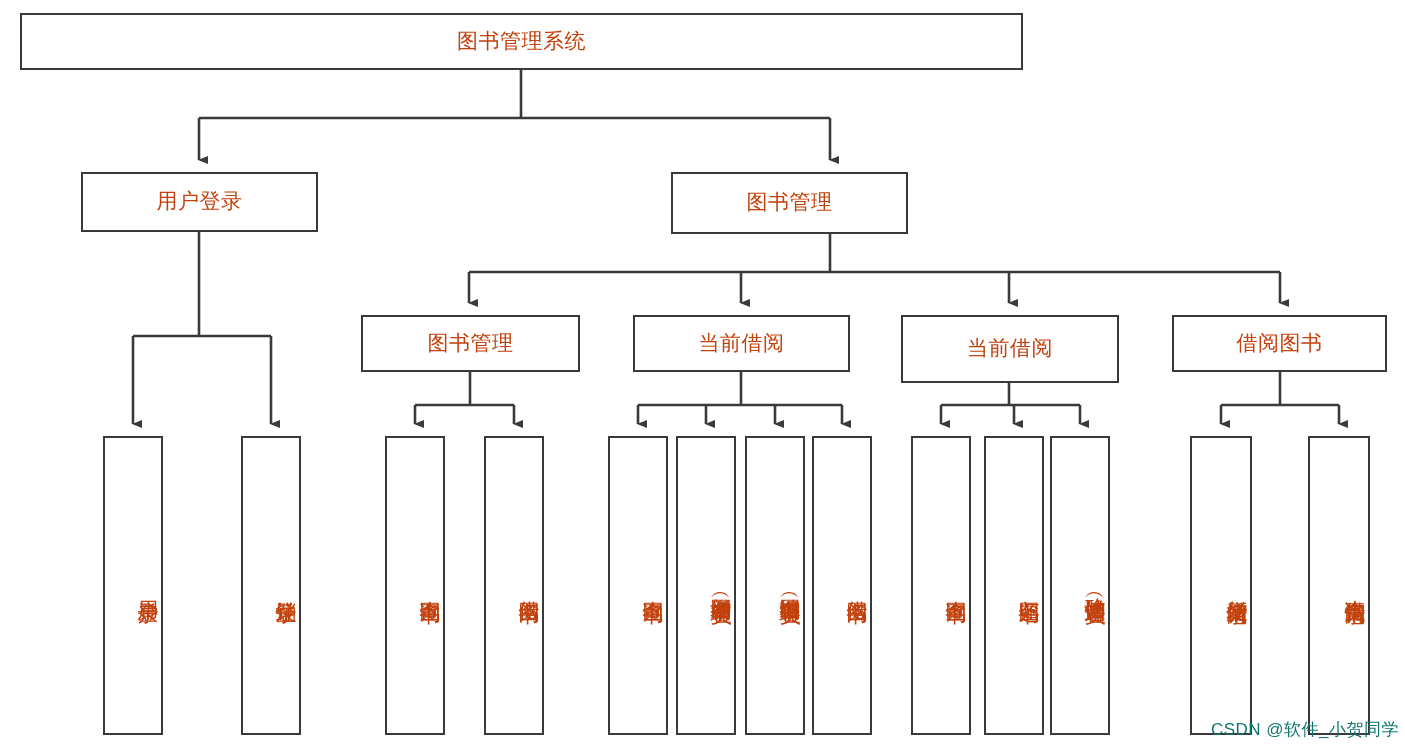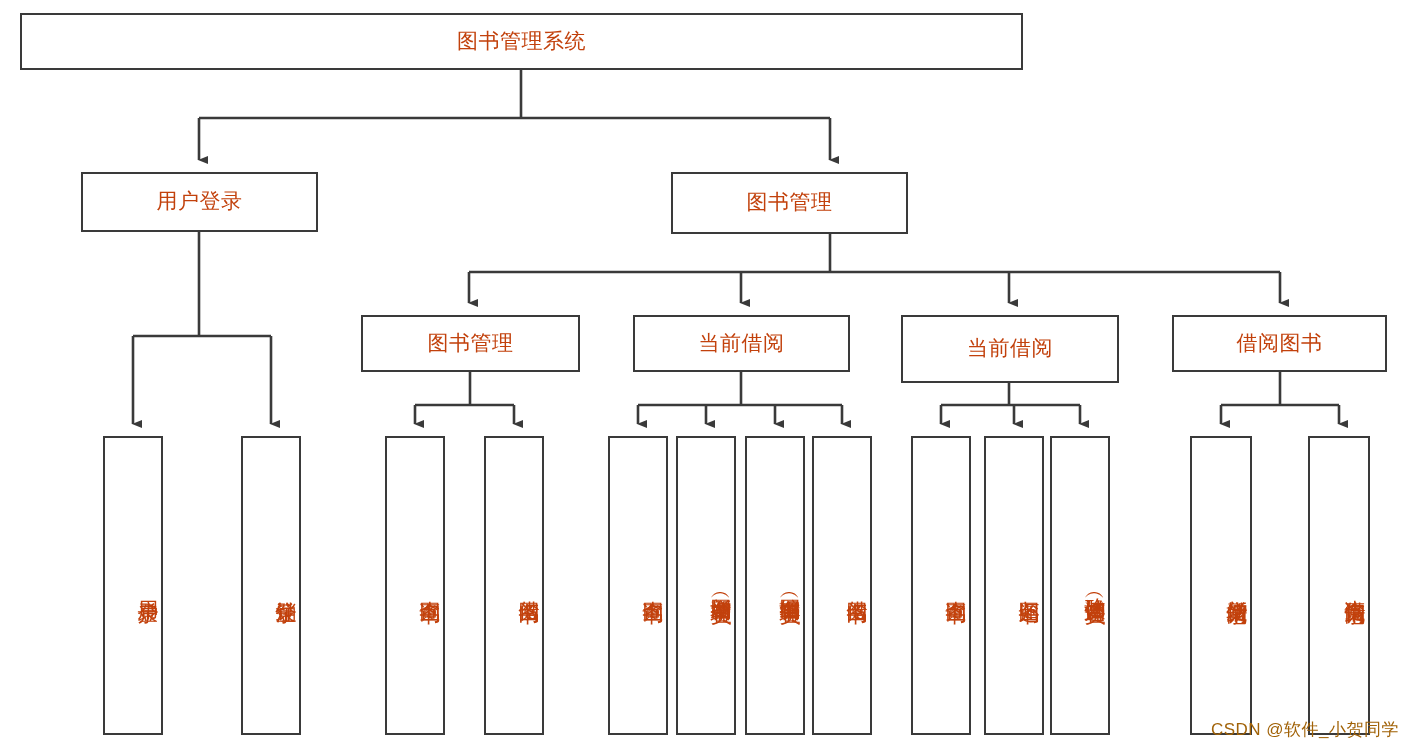--- a/index.html
+++ b/index.html
@@ -55,21 +55,21 @@
     justify-content: center;
   }
   .node-v > span {
     display: block;
   }
   #watermark {
     position: absolute;
     right: 6px;
     bottom: 6px;
     font-size: 17px;
-    color: #a16207;
+    color: #0f766e;
     letter-spacing: 0.5px;
     white-space: nowrap;
     user-select: none;
   }
 </style>
 </head>
 <body>
 
 <div id="diagram-root">
 

